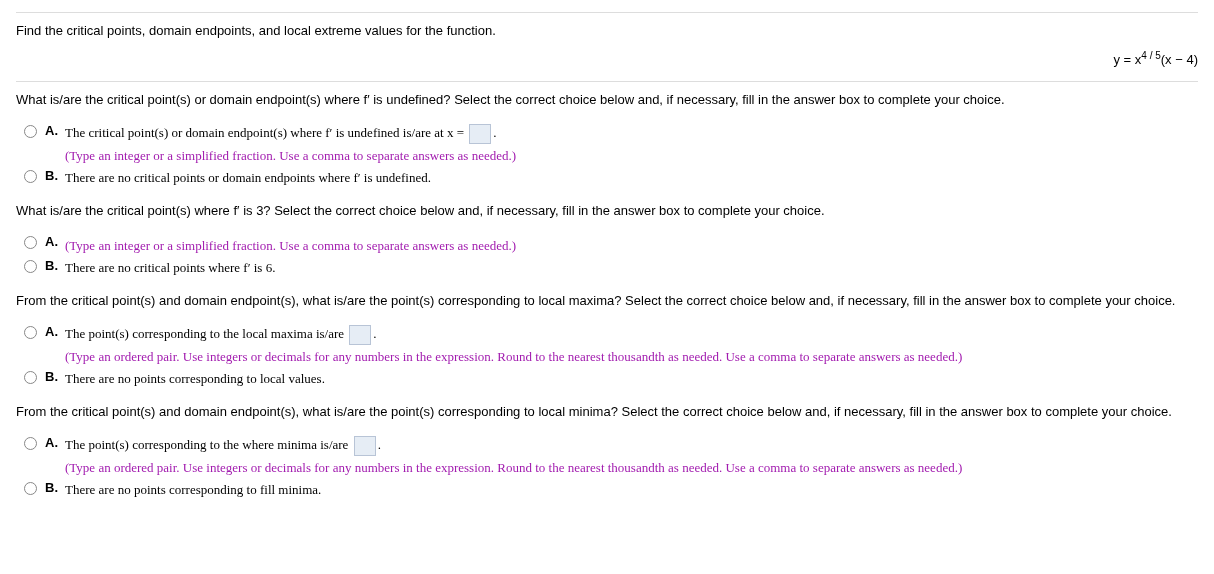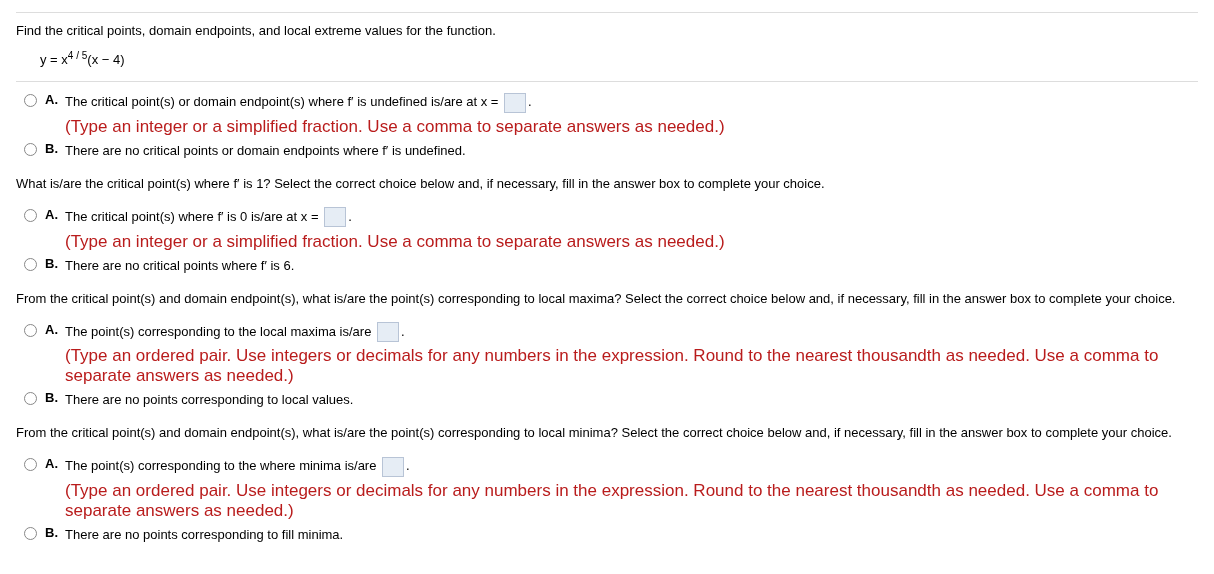--- a/index.html
+++ b/index.html
@@ -17,20 +17,21 @@
   .hr {
     border-top: 1px solid #ddd;
     margin-bottom: 10px;
   }
   .problem-statement {
     margin-bottom: 12px;
   }
   .formula {
     margin: 8px 0 14px 24px;
     font-family: Arial, sans-serif;
+    text-align: right;
   }
   .formula .sup {
     font-size: 10px;
     vertical-align: super;
     position: relative;
   }
   .question-text {
     margin: 10px 0 16px 0;
   }
   .option-group {
@@ -54,27 +55,28 @@
     flex-shrink: 0;
     cursor: pointer;
   }
   .opt-label {
     font-weight: bold;
     width: 20px;
     flex-shrink: 0;
   }
   .opt-body {
     flex: 1;
+    font-family: Liberation Serif, serif;
   }
   .opt-line {
     line-height: 1.6;
   }
   .hint {
-    color: #b91c1c;
-    font-size: 17px;
+    color: #a21caf;
+    font-size: 13px;
     margin-top: 4px;
   }
   .answer-box {
     display: inline-block;
     width: 20px;
     height: 18px;
     background: #e6edf5;
     border: 1px solid #b8c4d6;
     vertical-align: middle;
     margin: 0 2px;
@@ -87,49 +89,46 @@
   <div class="hr"></div>
 
   <div class="problem-statement">Find the critical points, domain endpoints, and local extreme values for the function.</div>
 
   <div class="formula">
     <span>y = x</span><span class="sup">4 / 5</span><span>(x − 4)</span>
   </div>
 
   <div class="hr"></div>
 
+  <div class="question-text">What is/are the critical point(s) or domain endpoint(s) where f′ is undefined? Select the correct choice below and, if necessary, fill in the answer box to complete your choice.</div>
   <div class="option-group">
     <div class="option-row">
       <input type="radio" class="radio" name="q1" style="">
       <span class="opt-label">A.</span>
       <div class="opt-body">
         <div class="opt-line">
           <span>The critical point(s) or domain endpoint(s) where f′ is undefined is/are at x =</span>
           <span class="answer-box"></span><span>.</span>
         </div>
         <div class="hint">(Type an integer or a simplified fraction. Use a comma to separate answers as needed.)</div>
       </div>
     </div>
     <div class="option-row">
       <input type="radio" class="radio" name="q1" style="">
       <span class="opt-label">B.</span>
       <div class="opt-body opt-line">There are no critical points or domain endpoints where f′ is undefined.</div>
     </div>
   </div>
 
-  <div class="question-text">What is/are the critical point(s) where f′ is 1? Select the correct choice below and, if necessary, fill in the answer box to complete your choice.</div>
+  <div class="question-text">What is/are the critical point(s) where f′ is 3? Select the correct choice below and, if necessary, fill in the answer box to complete your choice.</div>
   <div class="option-group">
     <div class="option-row">
       <input type="radio" class="radio" name="q2" style="">
       <span class="opt-label">A.</span>
       <div class="opt-body">
-        <div class="opt-line">
-          <span>The critical point(s) where f′ is 0 is/are at x =</span>
-          <span class="answer-box"></span><span>.</span>
-        </div>
         <div class="hint">(Type an integer or a simplified fraction. Use a comma to separate answers as needed.)</div>
       </div>
     </div>
     <div class="option-row">
       <input type="radio" class="radio" name="q2" style="">
       <span class="opt-label">B.</span>
       <div class="opt-body opt-line">There are no critical points where f′ is 6.</div>
     </div>
   </div>
 

